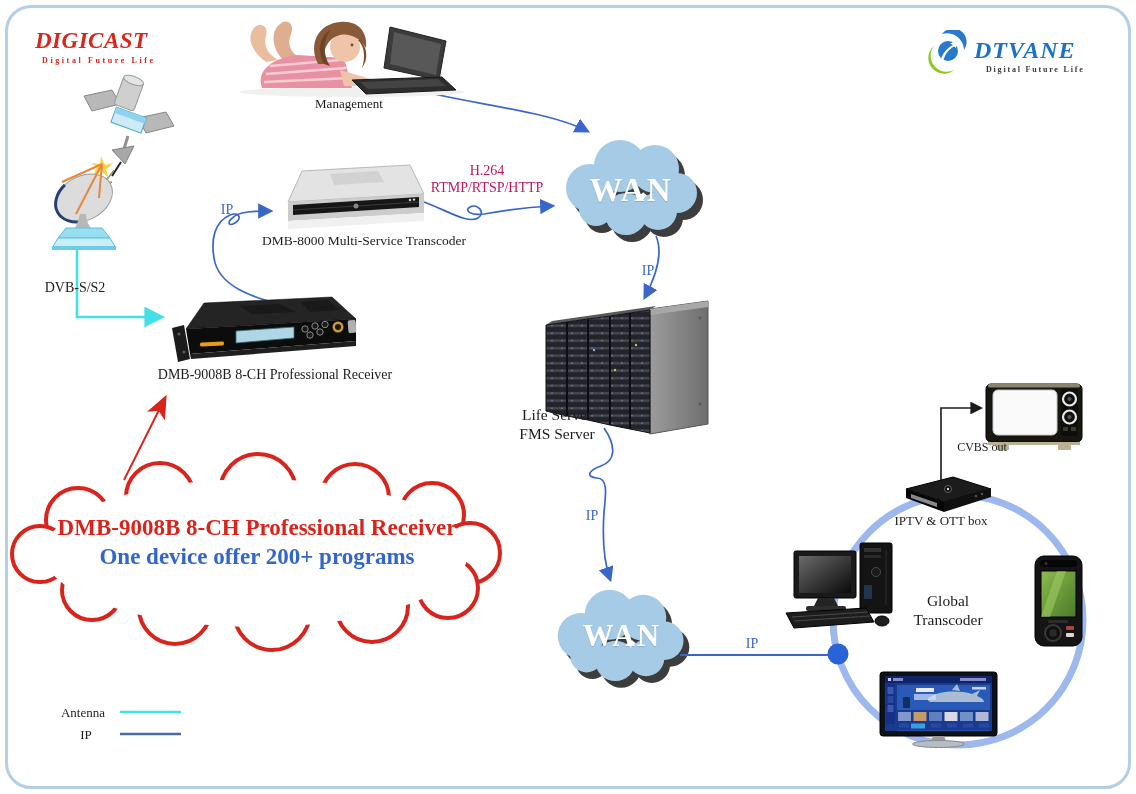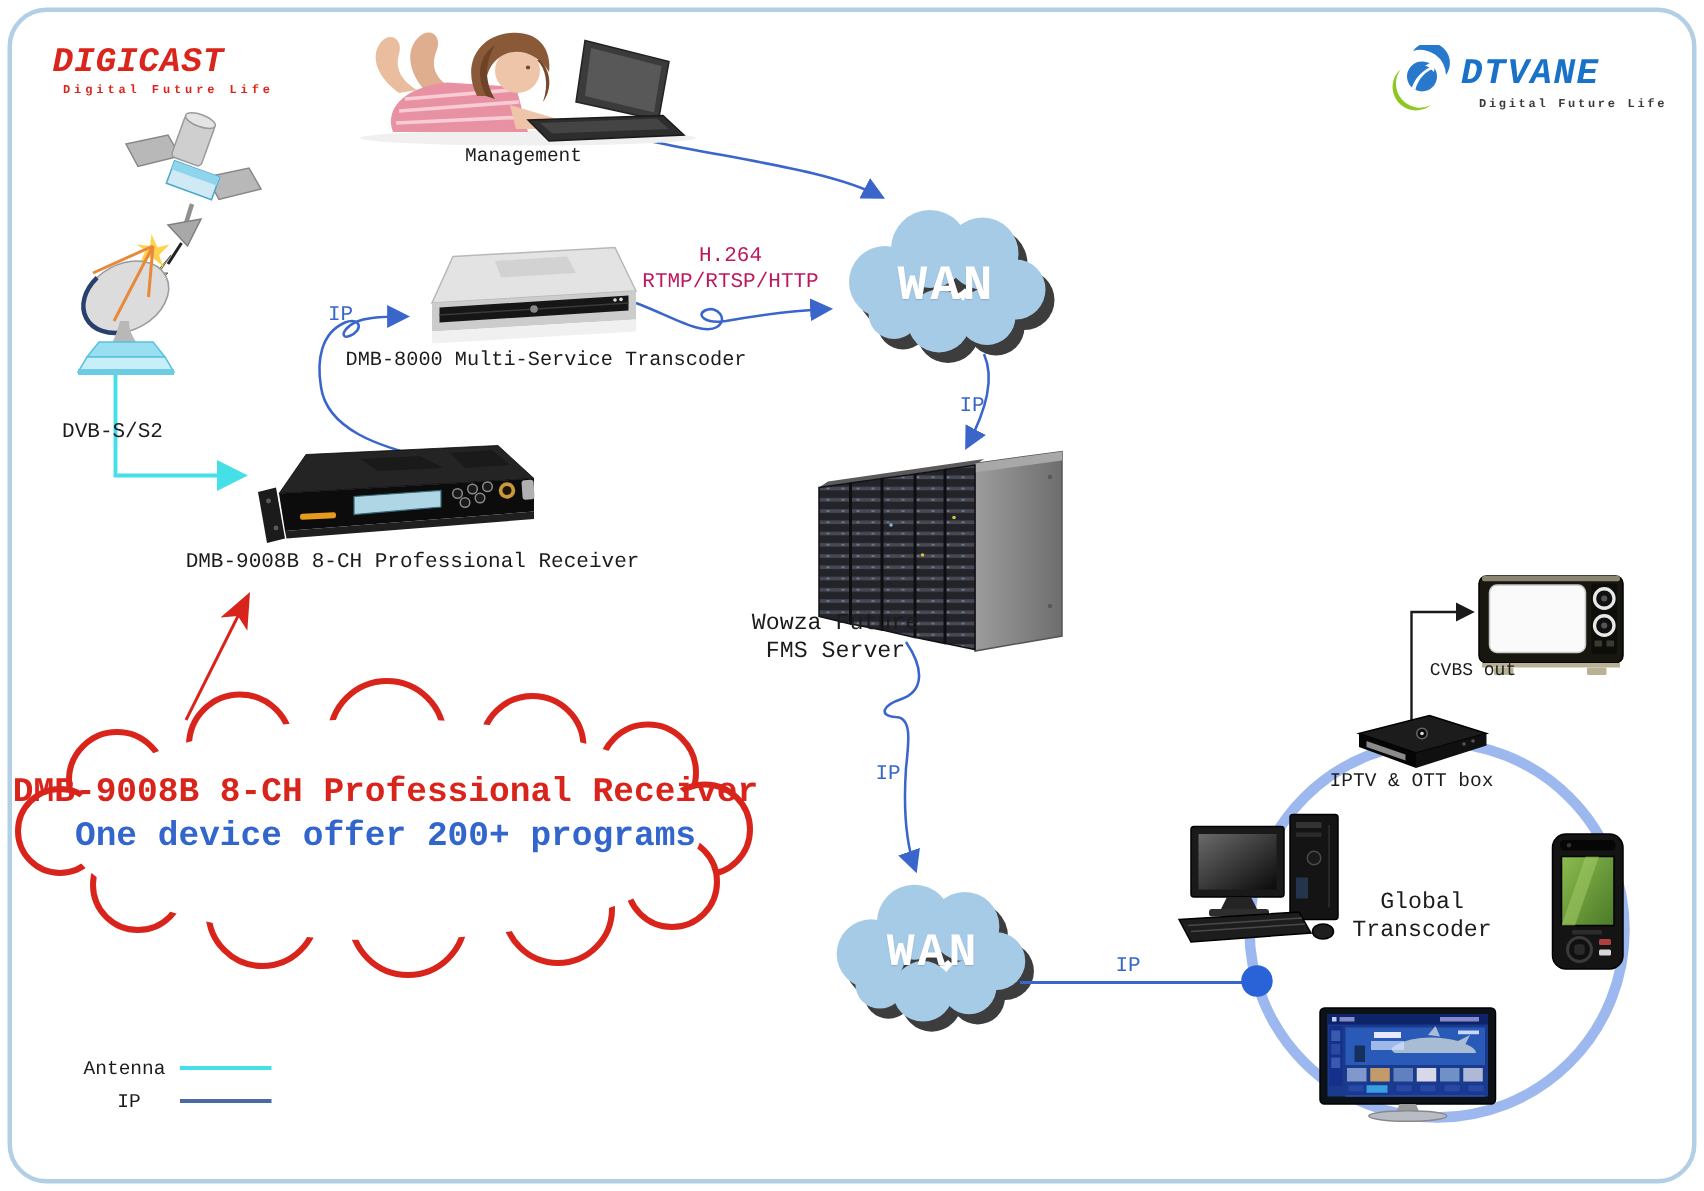--- a/index.html
+++ b/index.html
@@ -1,18 +1,18 @@
 <!DOCTYPE html>
 <html><head>
 <meta charset="utf-8">
 <style>
   html,body { margin:0; padding:0; background:#fff; }
   .canvas {
     position:relative; width:1136px; height:794px; background:#fff;
-    overflow:hidden; font-family:Liberation Mono, monospace;
+    overflow:hidden; font-family:Liberation Serif, serif;
   }
   .frame {
     position:absolute; left:5px; top:5px; right:5px; bottom:5px;
     border:3px solid #b2cfe6; border-radius:26px; pointer-events:none;
   }
   svg.art { position:absolute; left:0; top:0; width:1136px; height:794px; }
   .lbl {
     position:absolute; white-space:nowrap; color:#1c1c1c;
     transform:translateX(-50%); z-index:3; font-size:14px;
   }
@@ -364,21 +364,21 @@
       <div class="dtvane-tag">Digital Future Life</div>
     </div>
   </div>
 
   <div class="lbl sm" style="left:349px; top:96px;">Management</div>
   <div class="lbl" style="left:75px; top:280px;">DVB-S/S2</div>
   <div class="lbl" style="left:364px; top:233px; font-size:13.5px;">DMB-8000 Multi-Service Transcoder</div>
   <div class="lbl" style="left:275px; top:367px;">DMB-9008B 8-CH Professional Receiver</div>
   <div class="lbl wan wan1">WAN</div>
   <div class="lbl wan wan2">WAN</div>
-  <div class="lbl md" style="left:557px; top:406px;">Wowza Future</div>
+  <div class="lbl md" style="left:557px; top:406px;">Life Server</div>
   <div class="lbl md" style="left:557px; top:425px;">FMS Server</div>
   <div class="lbl sm" style="left:941px; top:513px;">IPTV &amp; OTT box</div>
   <div class="lbl xs" style="left:954px; top:440px;margin-left:28px;">CVBS out</div>
   <div class="lbl md" style="left:948px; top:592px;">Global</div>
   <div class="lbl md" style="left:948px; top:611px;">Transcoder</div>
 
   <div class="lbl c-h264" style="left:487px; top:163px;">H.264</div>
   <div class="lbl c-h264" style="left:487px; top:180px;">RTMP/RTSP/HTTP</div>
   <div class="lbl c-blue" style="left:227px; top:202px;">IP</div>
   <div class="lbl c-blue" style="left:648px; top:263px;">IP</div>

